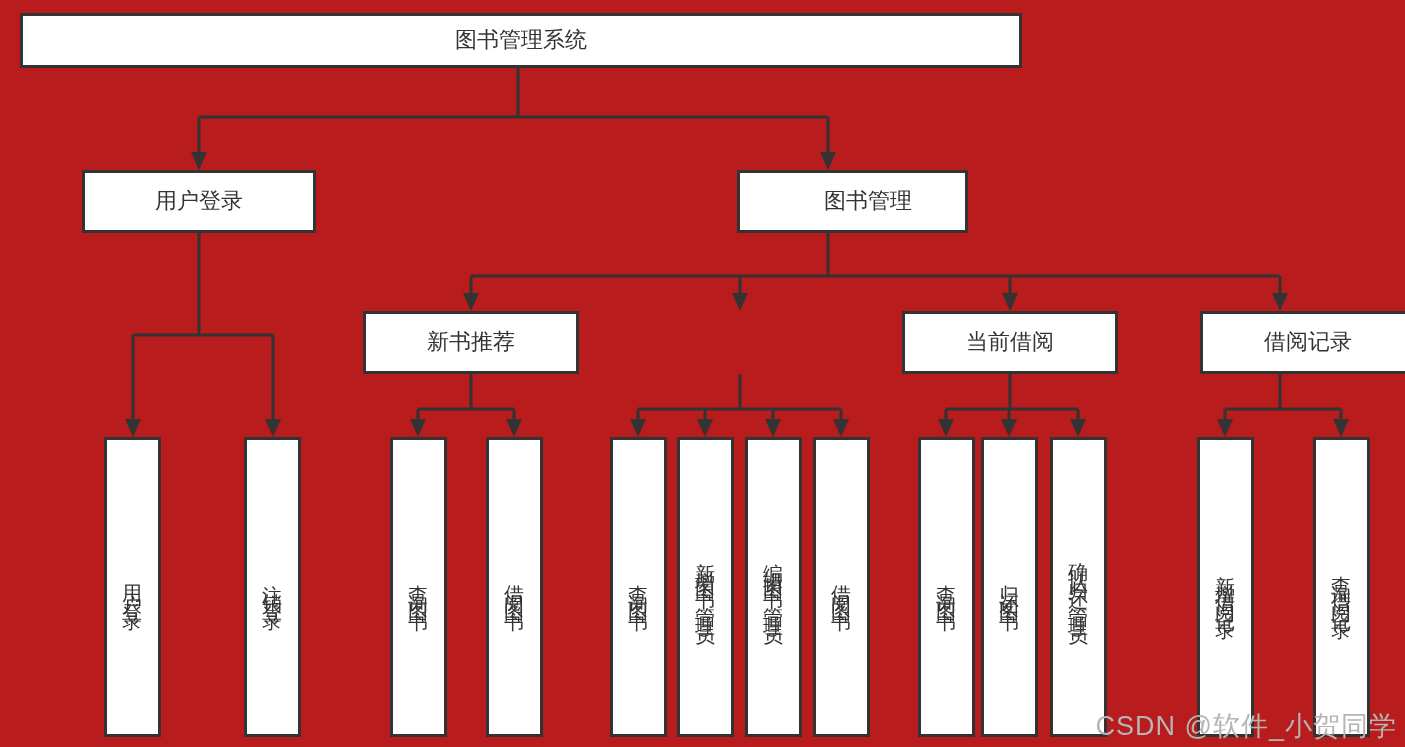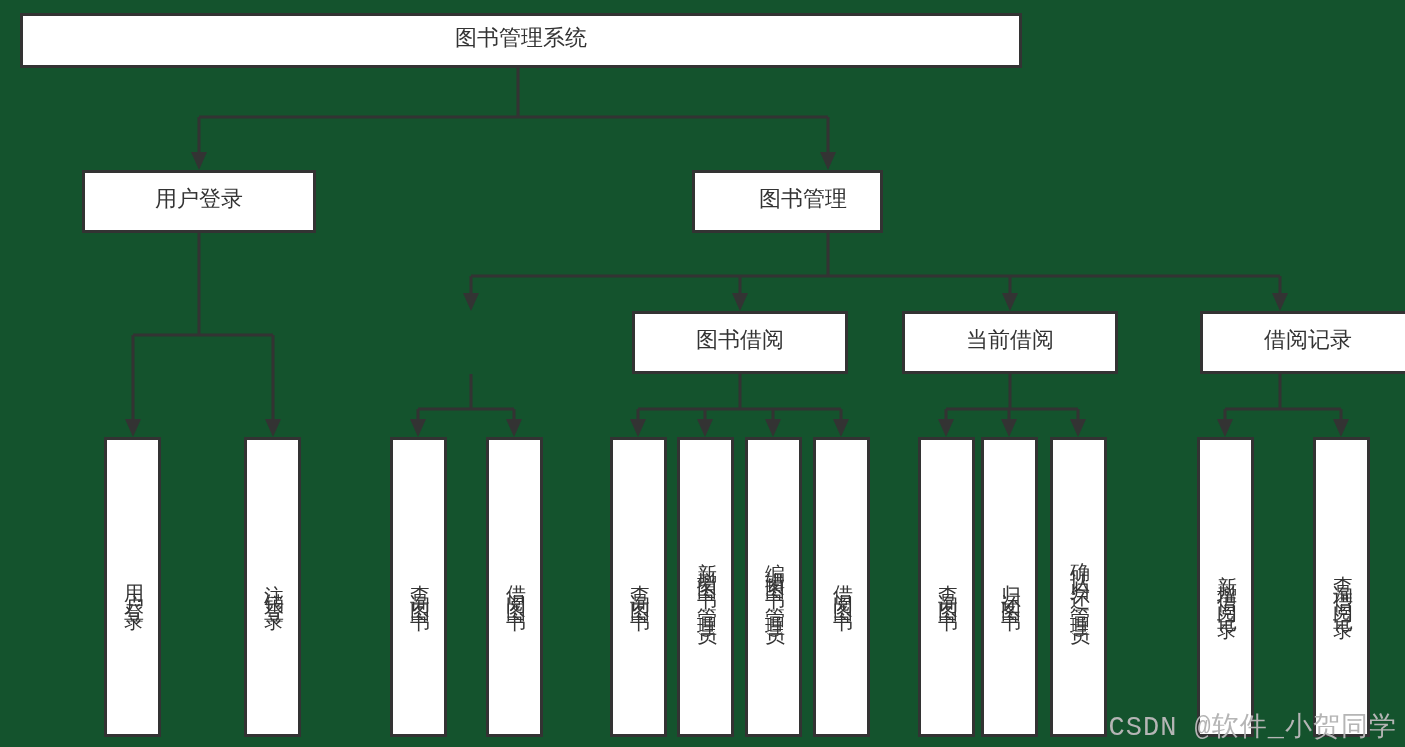--- a/index.html
+++ b/index.html
@@ -1,22 +1,22 @@
 <!DOCTYPE html>
 <html><head>
 <meta charset="utf-8">
 <style>
   html, body { margin: 0; padding: 0; background: #ffffff; }
   .canvas {
     position: relative;
     width: 1405px;
     height: 747px;
-    background: #14532d;
+    background: #b91c1c;
     overflow: hidden;
-    font-family: Liberation Mono, monospace;
+    font-family: Liberation Sans, sans-serif;
   }
   .connectors {
     position: absolute;
     left: 0; top: 0;
     width: 1405px; height: 747px;
   }
   .box {
     position: absolute;
     box-sizing: border-box;
     border: 3px solid #333333;
@@ -36,21 +36,21 @@
     font-size: 20px;
   }
   .vtext {
     writing-mode: vertical-rl;
     text-orientation: mixed;
     letter-spacing: 9px;
   }
   
   .root  { left: 20px;  top: 13px;  width: 1002px; height: 55px; }
   .l2a   { left: 82px;  top: 170px; width: 234px;  height: 63px; }
-  .l2b   { left: 692px; top: 170px; width: 191px;  height: 63px; padding-left: 31px; }
+  .l2b   { left: 737px; top: 170px; width: 231px;  height: 63px; padding-left: 31px; }
   .l3    { top: 311px; width: 216px; height: 63px; }
   .l3-1  { left: 363px; }
   .l3-2  { left: 632px; }
   .l3-3  { left: 902px; }
   .l3-4  { left: 1172px; margin-left: 28px; }
   
   .lf-1  { left: 104px; }
   .lf-2  { left: 244px; }
   .lf-3  { left: 390px; }
   .lf-4  { left: 486px; }
@@ -133,22 +133,22 @@
     <span>图书管理系统</span>
   </div>
 
   <div class="box l2a">
     <span>用户登录</span>
   </div>
   <div class="box l2b">
     <span>图书管理</span>
   </div>
 
-  <div class="box l3 l3-2">
-    <span>图书借阅</span>
+  <div class="box l3 l3-1">
+    <span>新书推荐</span>
   </div>
   <div class="box l3 l3-3">
     <span>当前借阅</span>
   </div>
   <div class="box l3 l3-4">
     <span>借阅记录</span>
   </div>
 
   <div class="box leaf lf-1">
     <span class="vtext">用户登录</span>

